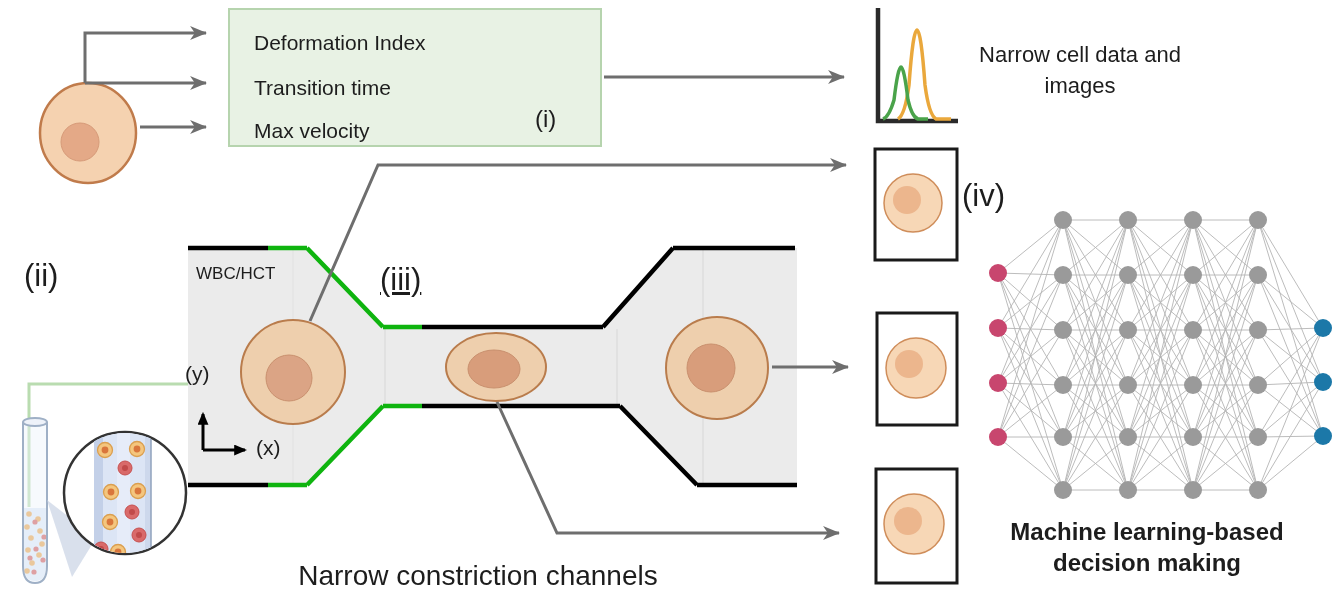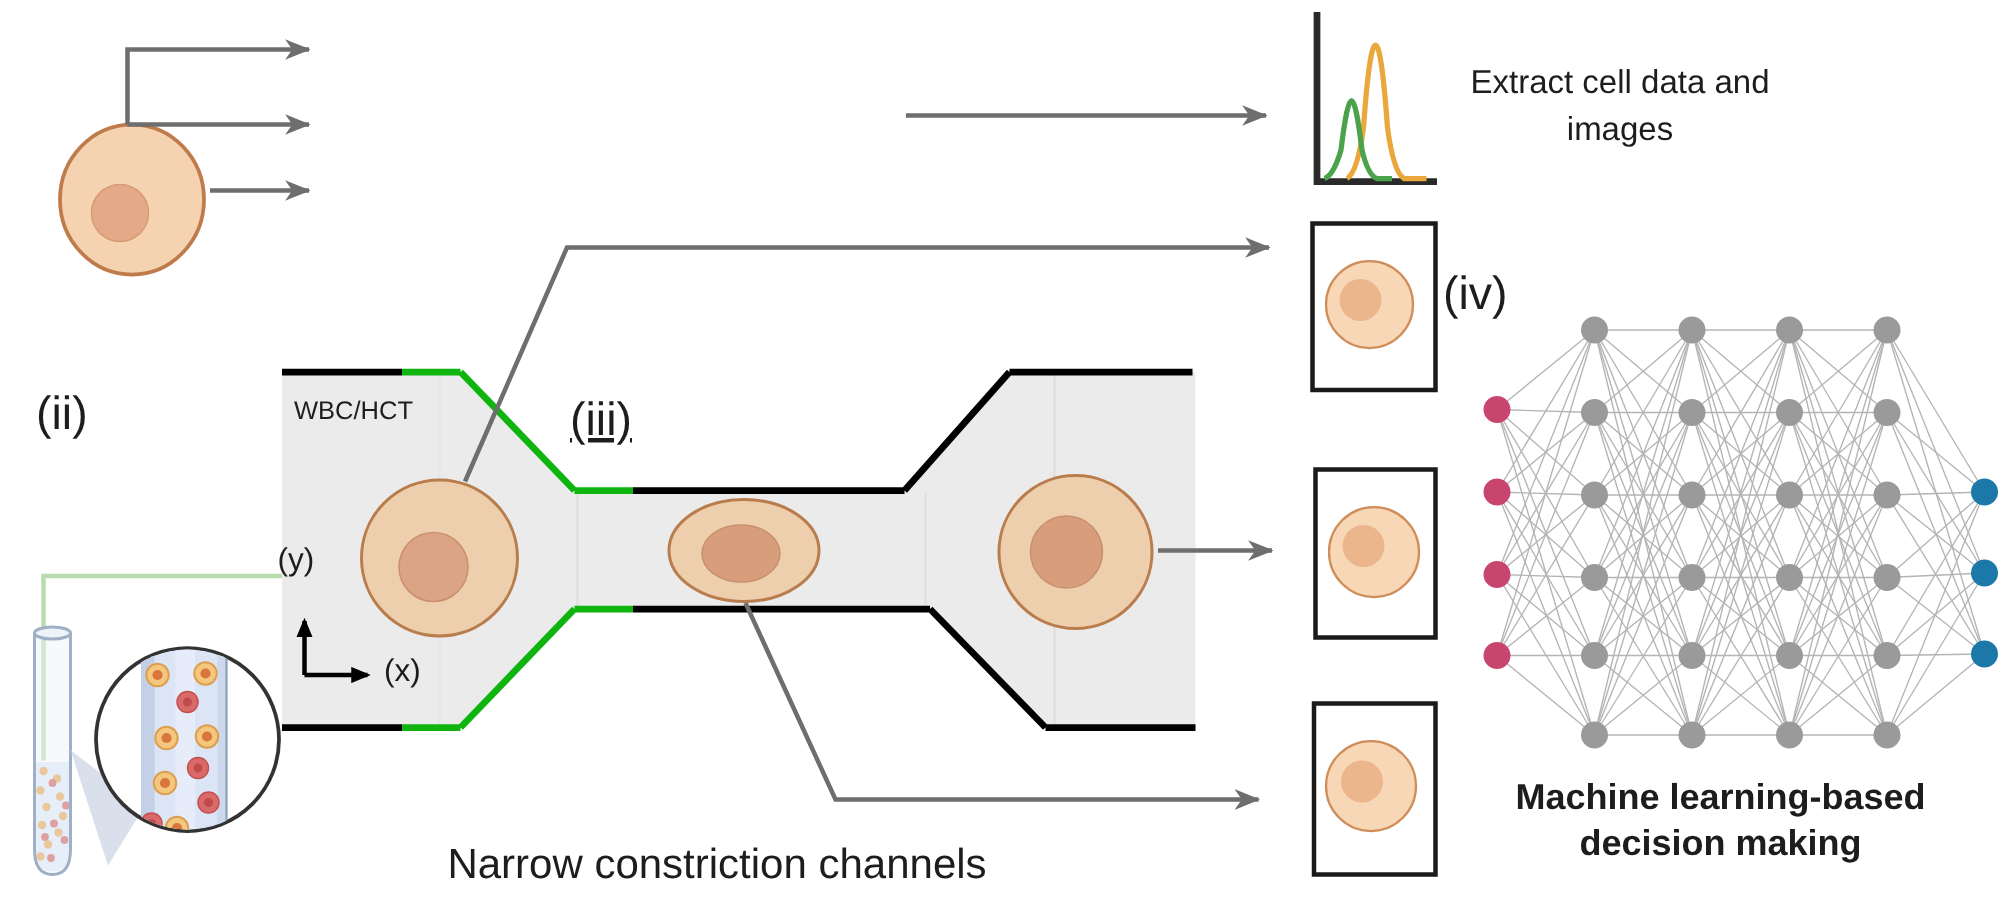--- a/index.html
+++ b/index.html
@@ -351,24 +351,30 @@
         <circle cx="1258" cy="330" r="9" fill="#9a9a9a"></circle>
         <circle cx="1258" cy="385" r="9" fill="#9a9a9a"></circle>
         <circle cx="1258" cy="437" r="9" fill="#9a9a9a"></circle>
         <circle cx="1258" cy="490" r="9" fill="#9a9a9a"></circle>
         <circle cx="1323" cy="328" r="9" fill="#1c78a8"></circle>
         <circle cx="1323" cy="382" r="9" fill="#1c78a8"></circle>
         <circle cx="1323" cy="436" r="9" fill="#1c78a8"></circle>
       </g>
   </svg>
 
+  <div class="stage-box">
+    <div class="lbl boxitem" style="left:24px;top:21px;">Deformation Index</div>
+    <div class="lbl boxitem" style="left:24px;top:66px;">Transition time</div>
+    <div class="lbl boxitem" style="left:24px;top:109px;">Max velocity</div>
+    <div class="lbl stage-box-label" style="left:305px;top:95px;">(i)</div>
+  </div>
 
   <div class="lbl roman" style="left:24px;top:258px;">(ii)</div>
   <div class="lbl roman" style="left:380px;top:262px;text-decoration:underline;">(iii)</div>
   <div class="lbl roman" style="left:962px;top:178px;">(iv)</div>
   <div class="lbl wbc" style="left:196px;top:264px;">WBC/HCT</div>
   <div class="lbl axis" style="left:185px;top:362px;">(y)</div>
   <div class="lbl axis" style="left:256px;top:436px;">(x)</div>
 
-  <div class="extract" style="left:955px;top:40px;width:250px;">Extract cell data and images</div>
+  <div class="extract" style="left:955px;top:40px;width:250px;">Narrow cell data and images</div>
   <div class="lbl caption" style="left:253px;top:558px;width:450px;">Narrow constriction channels</div>
   <div class="ml" style="left:1002px;top:516px;width:290px;">Machine learning-based decision making</div>
 </div>
 
 </body></html>

